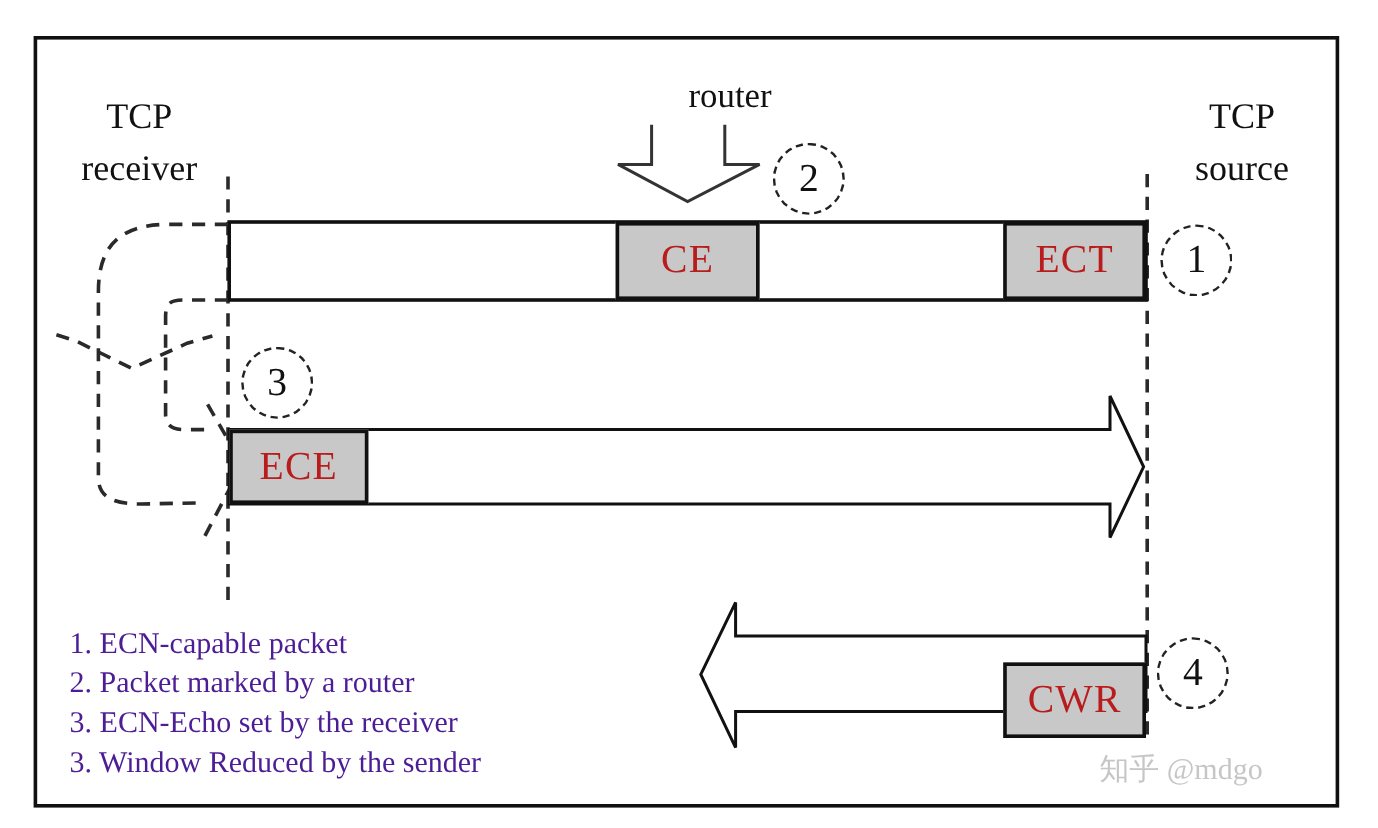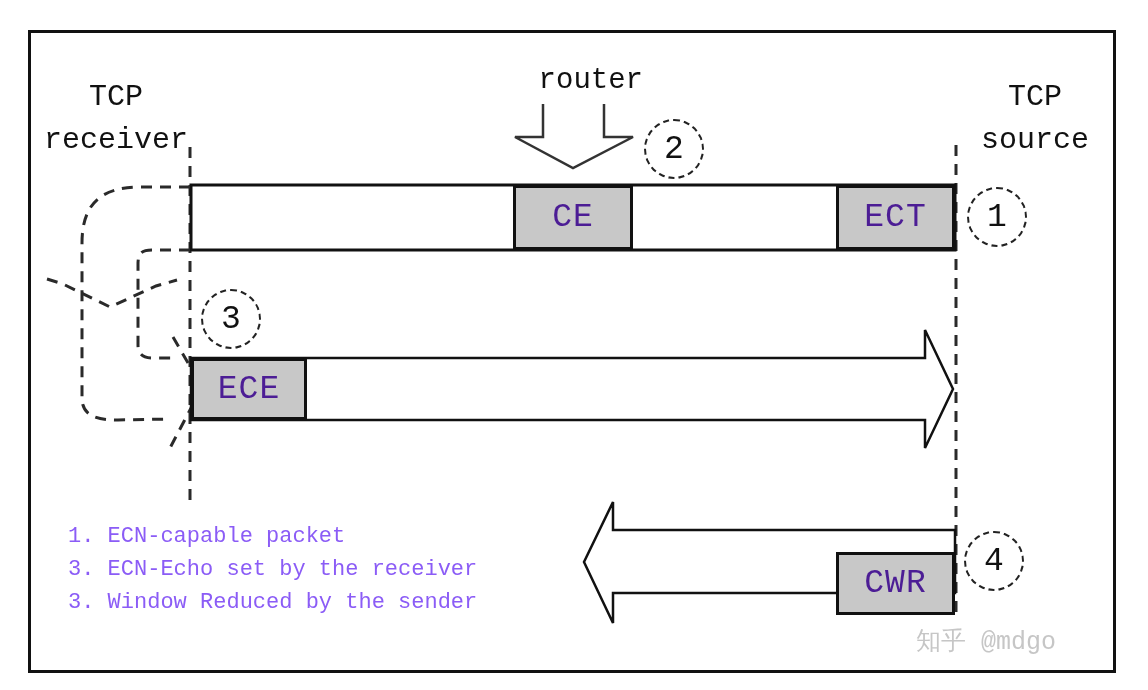--- a/index.html
+++ b/index.html
@@ -1,44 +1,44 @@
 <!DOCTYPE html>
 <html><head>
 <meta charset="utf-8">
 <style>
   html,body{margin:0;padding:0;background:#fff;}
   #stage{
     position:relative;width:1148px;height:690px;background:#fff;
-    font-family:Liberation Mono, monospace;
+    font-family:Liberation Serif, serif;
     overflow:hidden;color:#111;
   }
   #frame{
     position:absolute;left:28px;top:30px;width:1088px;height:643px;
     border:3px solid #111;background:#fff;box-sizing:border-box;
   }
   #shapes{position:absolute;left:0;top:0;width:1148px;height:690px;}
   .endlabel{
     position:absolute;text-align:center;font-size:30px;line-height:43px;color:#111;
   }
   .routerlabel{
     position:absolute;left:503px;top:64px;width:140px;text-align:right;
     font-size:29px;color:#111;
   }
   .pbox{
     position:absolute;background:#c8c8c8;border:3px solid #111;box-sizing:border-box;
     display:flex;align-items:center;justify-content:center;
-    font-size:33px;color:#4c1d95;letter-spacing:1px;
+    font-size:33px;color:#b91c1c;letter-spacing:1px;
   }
   .numcircle{
     position:absolute;width:60px;height:60px;border:2.5px dashed #222;border-radius:50%;
     background:#fff;display:flex;align-items:center;justify-content:center;
     font-size:33px;color:#111;box-sizing:border-box;
   }
   #legend{
-    position:absolute;left:68px;top:520px;font-size:22px;line-height:33px;color:#8b5cf6;
+    position:absolute;left:58px;top:520px;font-size:25px;line-height:33px;color:#4c1d95;
   }
   #watermark{
     position:absolute;left:916px;top:624px;font-size:25px;color:#c6c6c6;
     white-space:nowrap;
   }
 </style>
 </head>
 <body>
 
 <div id="stage">
@@ -81,19 +81,20 @@
   <div class="pbox" style="left:836px;top:185px;width:119px;height:65px;">ECT</div>
   <div class="pbox" style="left:836px;top:530px;width:119px;height:63px;margin-top:22px;">CWR</div>
 
   <div class="numcircle" style="left:967px;top:187px;">1</div>
   <div class="numcircle" style="left:644px;top:119px;">2</div>
   <div class="numcircle" style="left:201px;top:289px;">3</div>
   <div class="numcircle" style="left:964px;top:531px;">4</div>
 
   <div id="legend">
     <div>1. ECN-capable packet</div>
+    <div>2. Packet marked by a router</div>
     <div>3. ECN-Echo set by the receiver</div>
     <div>3. Window Reduced by the sender</div>
   </div>
 
   <div id="watermark">知乎 @mdgo</div>
 
 </div>
 
 </body></html>

